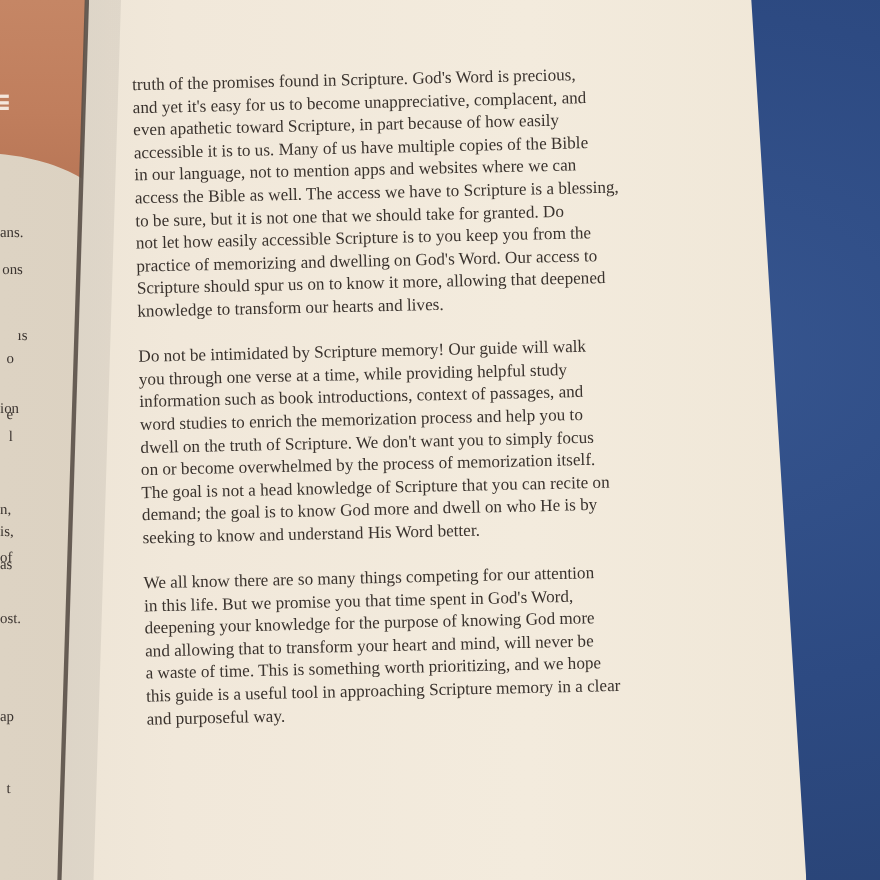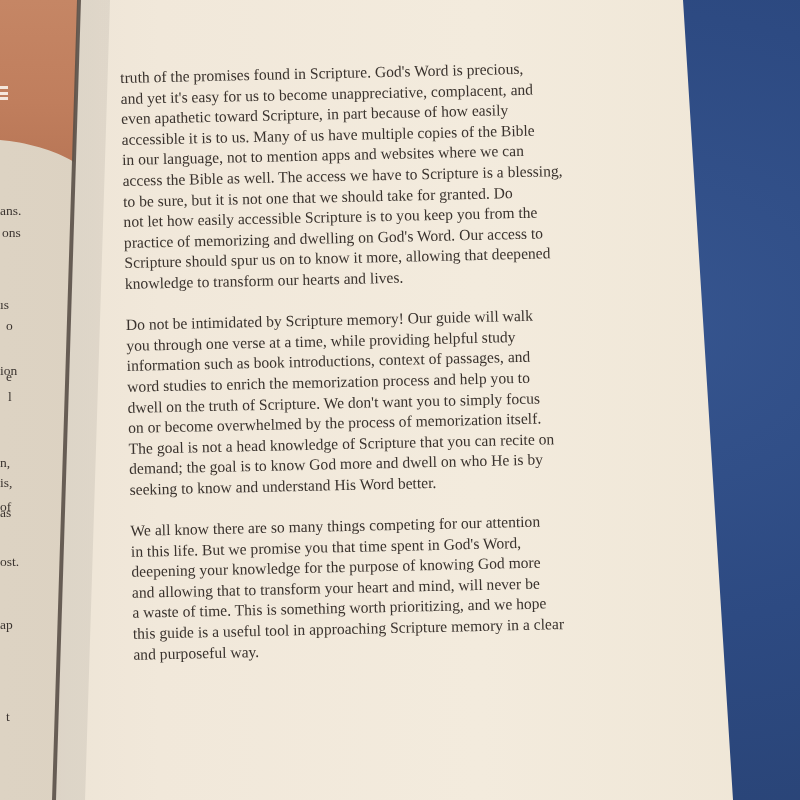--- a/index.html
+++ b/index.html
@@ -90,32 +90,32 @@
 <div class="left-page"></div>
 <div class="left-band"></div>
 <div class="left-band-mark">
   <span></span>
     <span></span>
     <span></span>
 </div>
 
 <div class="left-fragments">
   <span class="frag" style="top:200px;left:0px">ans.</span>
-  <span class="frag" style="top:222px;left:2px">ons</span>
-  <span class="frag" style="top:294px;left:0px">ıs</span>
+  <span class="frag" style="top:234px;left:2px">ons</span>
+  <span class="frag" style="top:294px;left:16px">ıs</span>
   <span class="frag" style="top:315px;left:6px">o</span>
   <span class="frag" style="top:360px;left:0px">ion</span>
   <span class="frag" style="top:366px;left:6px">e</span>
   <span class="frag" style="top:386px;left:8px">l</span>
   <span class="frag" style="top:452px;left:0px">n,</span>
   <span class="frag" style="top:502px;left:0px">as</span>
   <span class="frag" style="top:472px;left:0px">is,</span>
   <span class="frag" style="top:496px;left:0px">of</span>
   <span class="frag" style="top:551px;left:0px">ost.</span>
-  <span class="frag" style="top:614px;left:0px">ap</span>
+  <span class="frag" style="top:640px;left:0px">ap</span>
   <span class="frag" style="top:706px;left:6px">t</span>
 </div>
 
 <div class="right-page"></div>
 <div class="gutter-soft"></div>
 <div class="gutter"></div>
 
 <div class="page-text">
   <div class="para">
     <span class="line">truth of the promises found in Scripture. God's Word is precious,</span>

